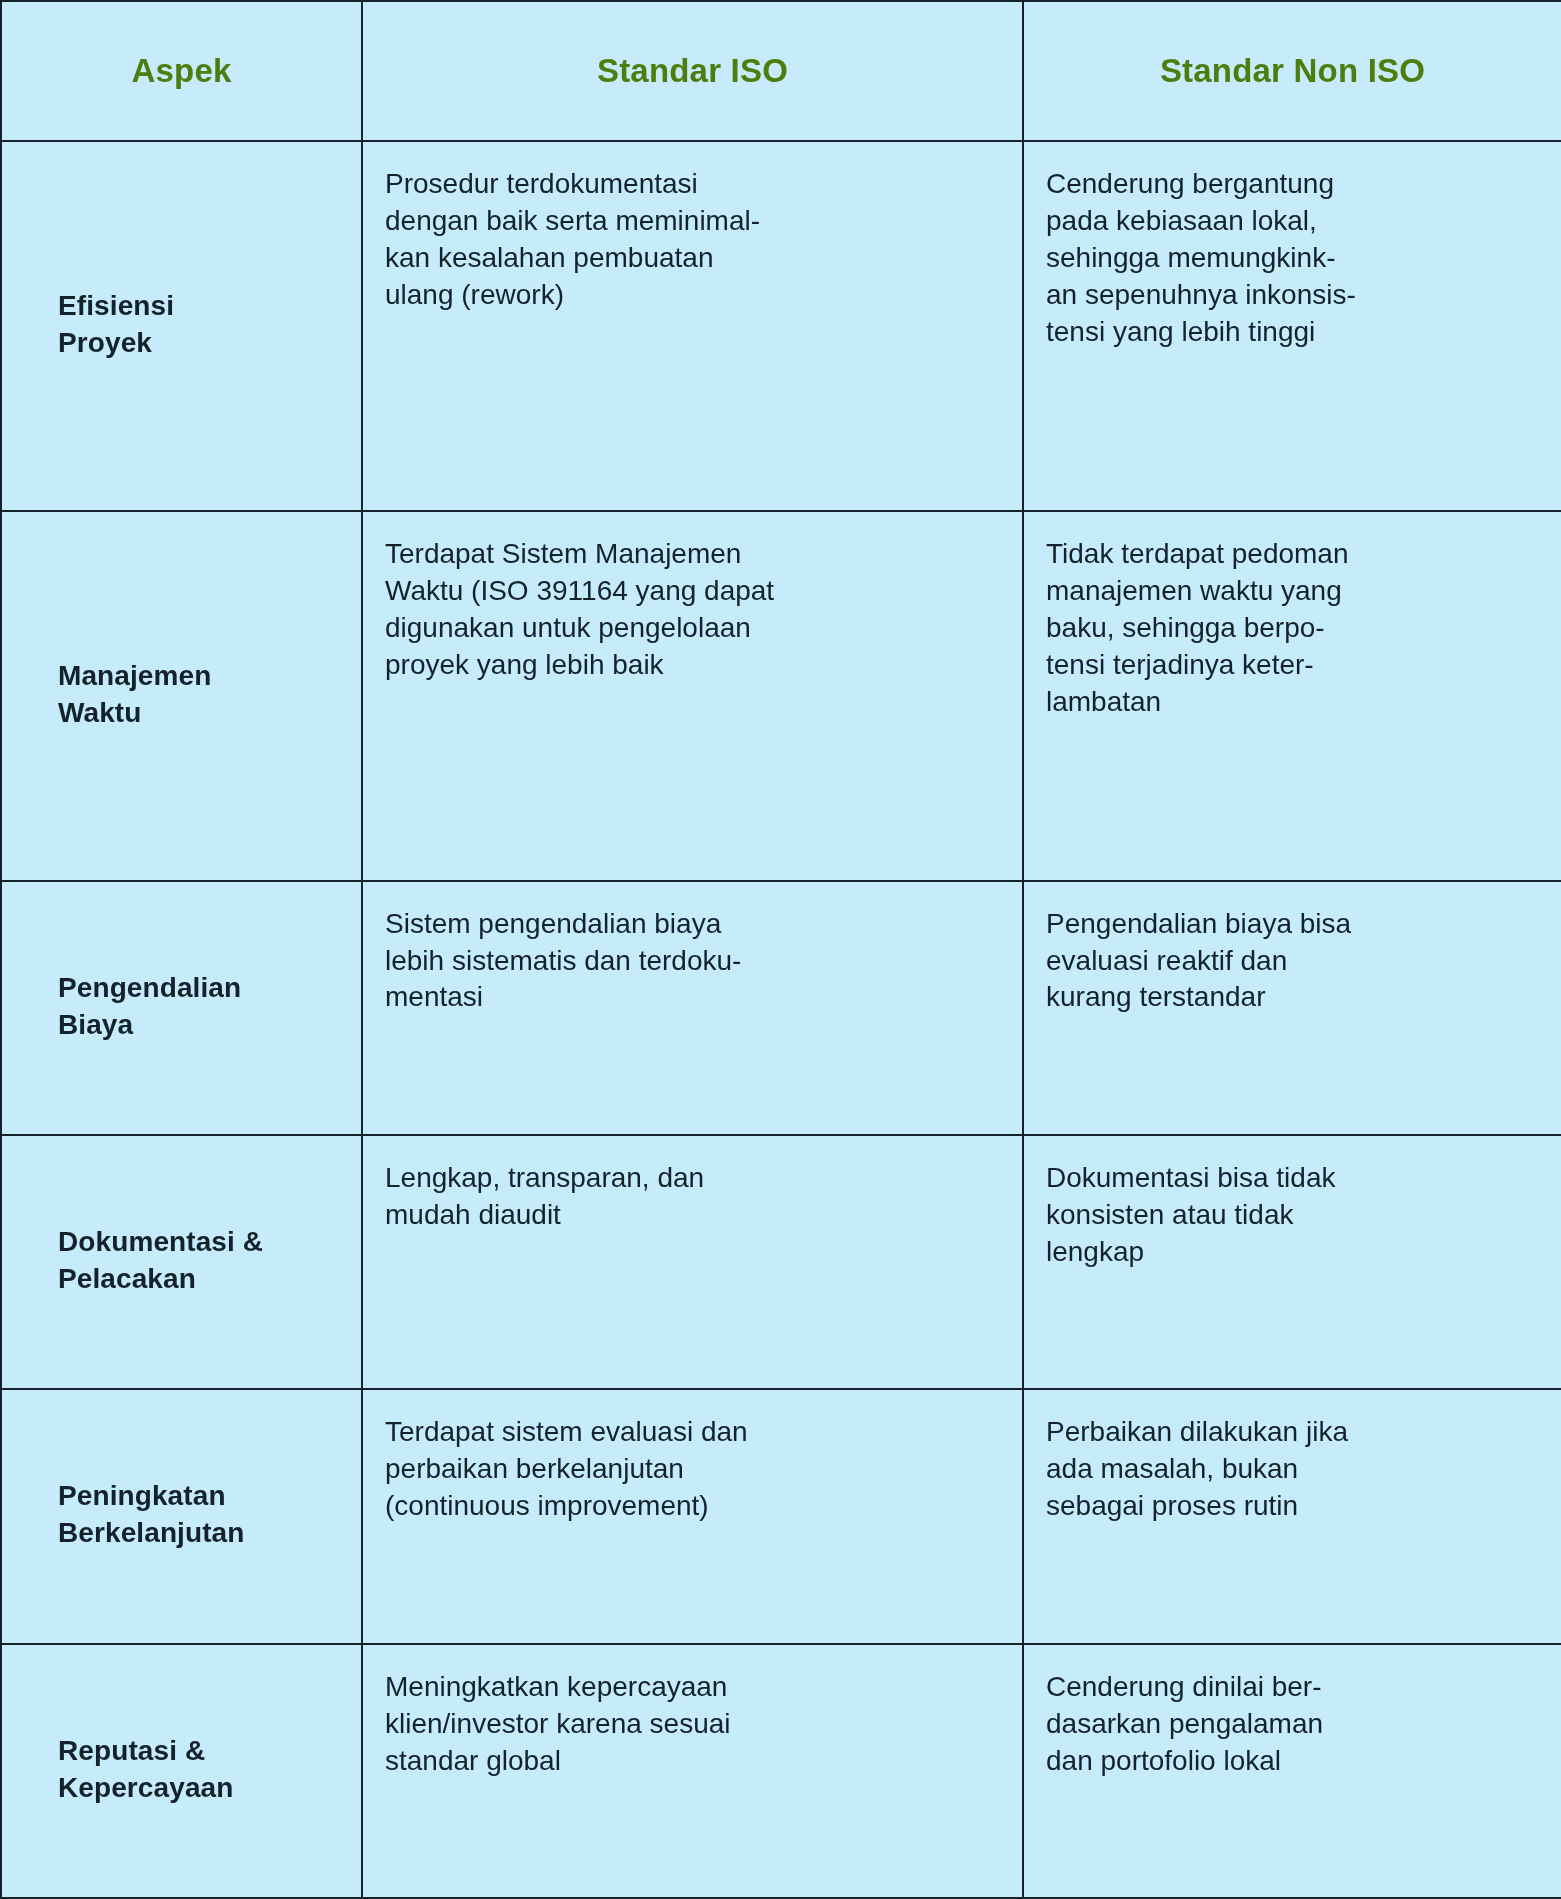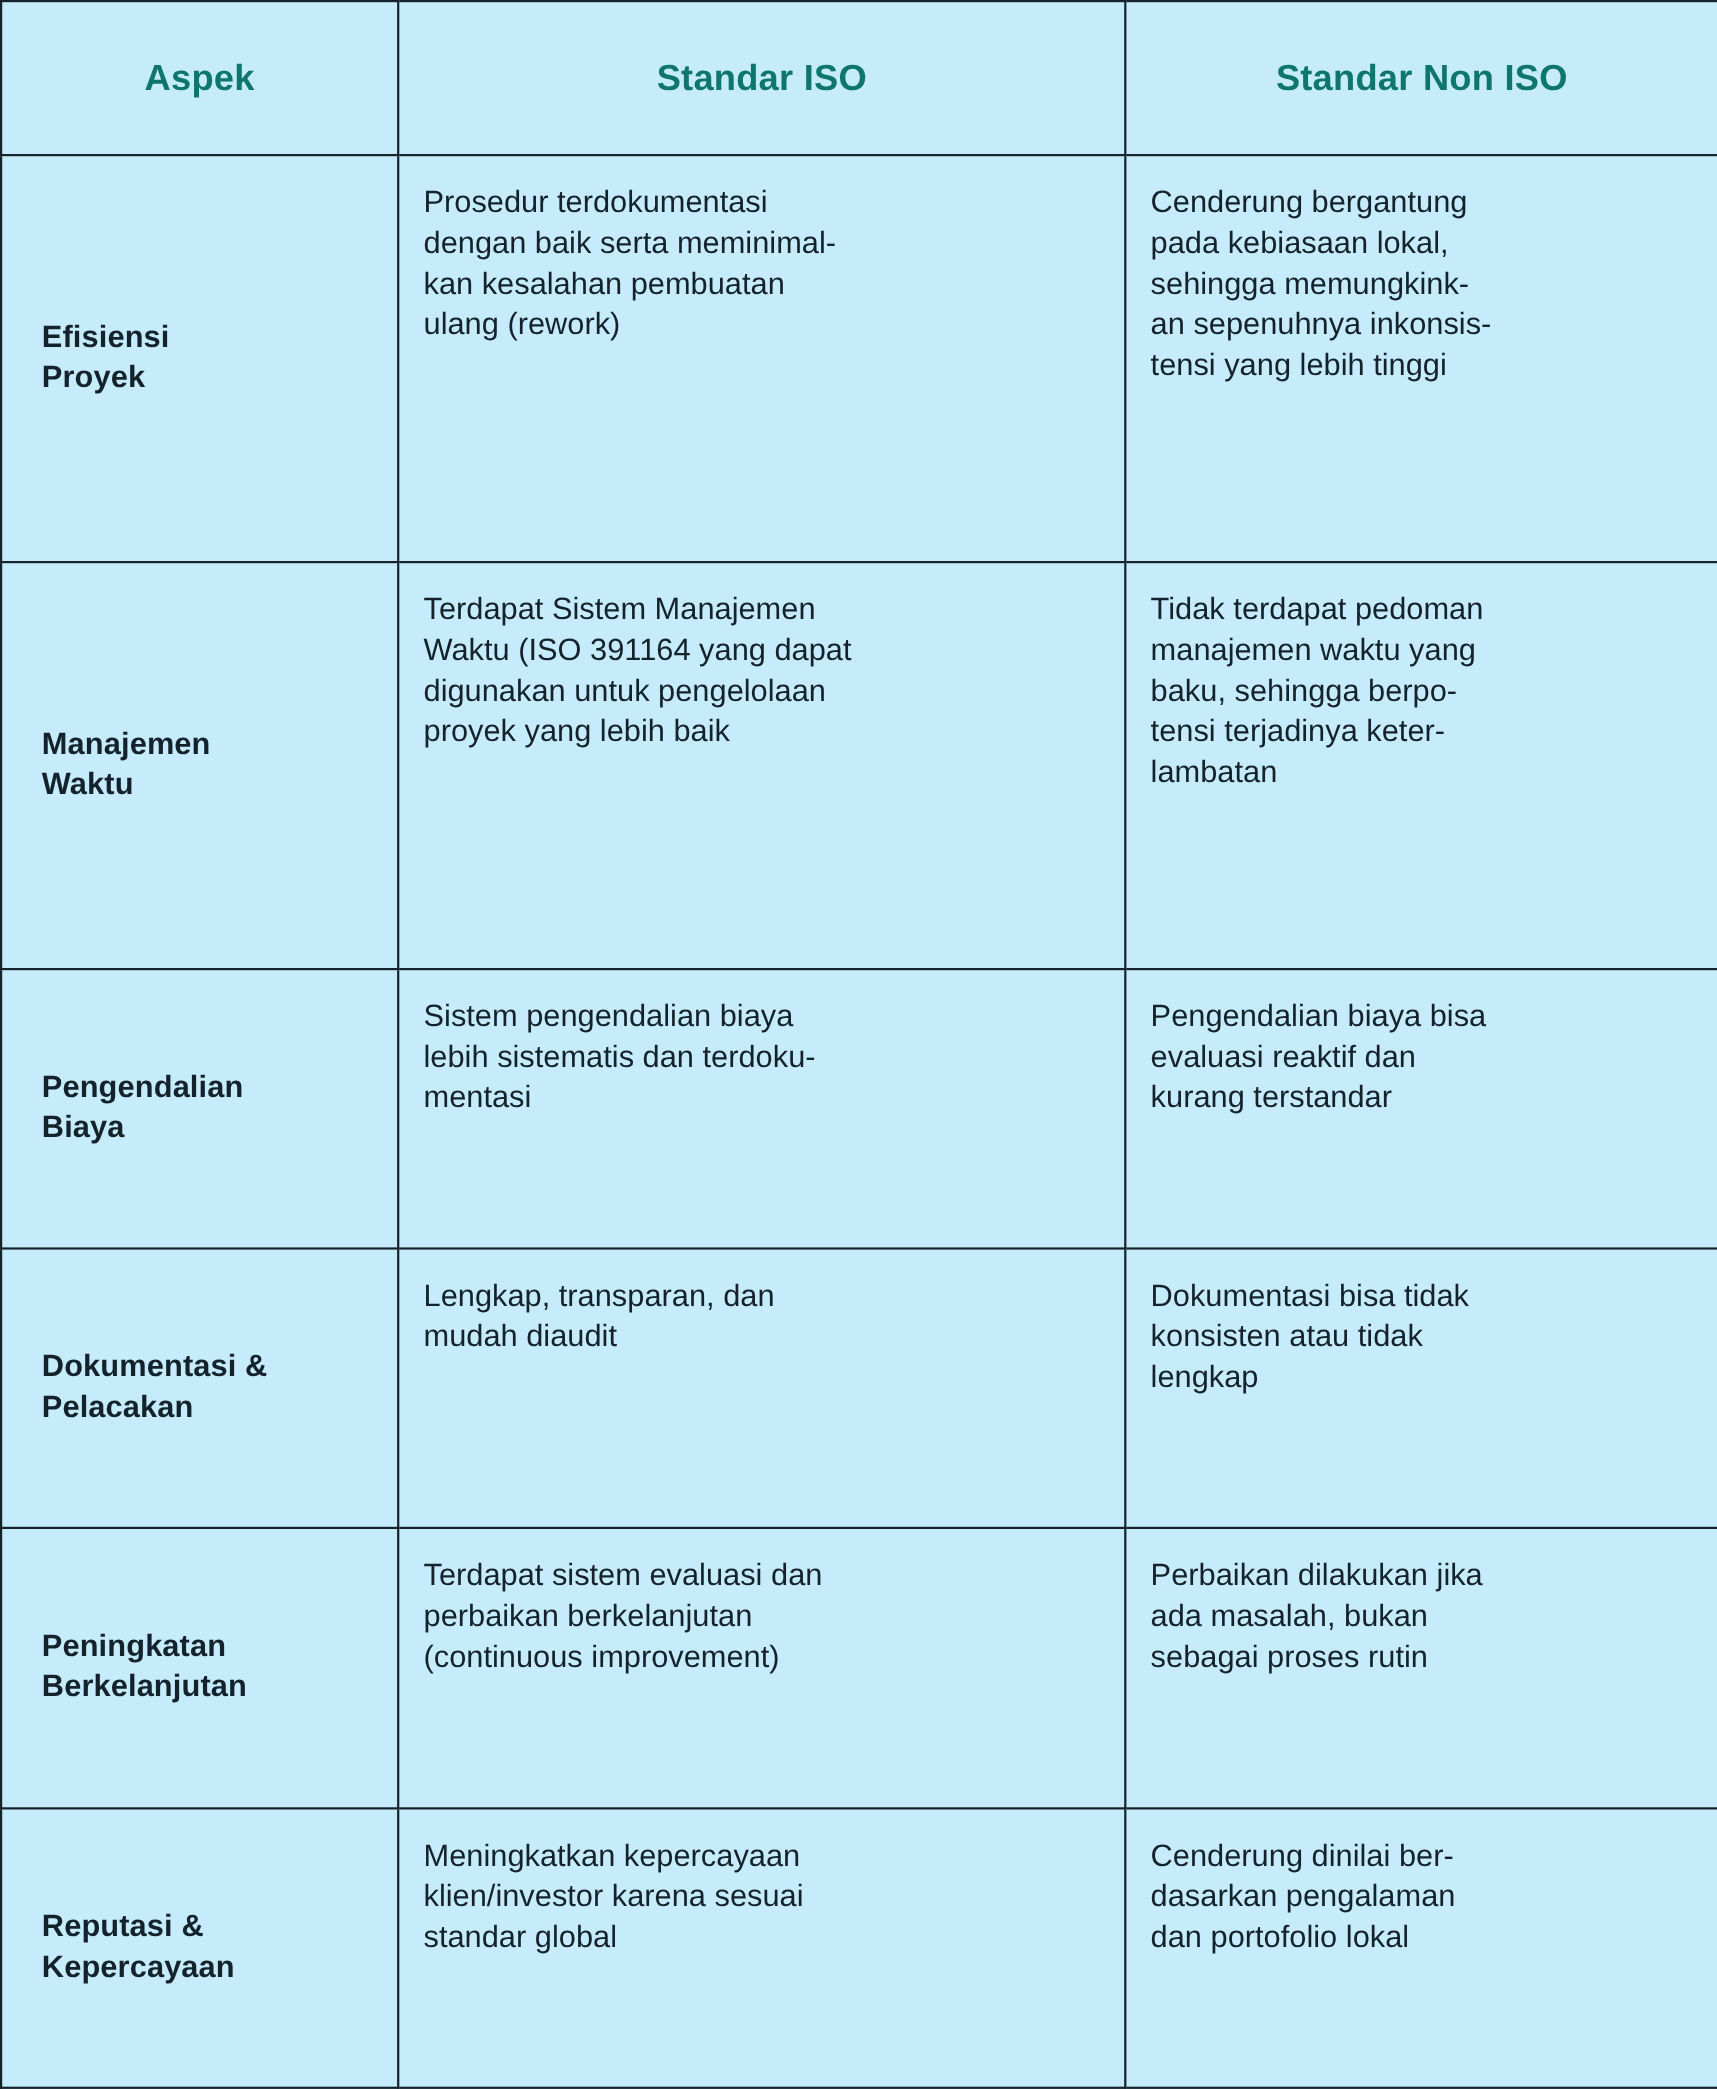--- a/index.html
+++ b/index.html
@@ -37,34 +37,34 @@
     background: #c6ecfb;
     vertical-align: top;
     box-sizing: border-box;
   }
   table.comparison thead th {
     text-align: center;
     vertical-align: middle;
     font-weight: bold;
     font-size: 33px;
     letter-spacing: 0.2px;
-    color: #0f766e;
+    color: #4d7c0f;
     height: 140px;
     padding: 10px 14px;
   }
   table.comparison tbody td {
     font-size: 28px;
     line-height: 1.32;
     color: #14222c;
     padding: 24px 22px 26px 22px;
   }
   table.comparison tbody td.aspect {
     font-weight: bold;
     vertical-align: middle;
-    padding-left: 36px;
+    padding-left: 56px;
     padding-right: 16px;
     letter-spacing: 0.1px;
   }
   
   table.comparison tr > *:first-child { border-left: 2px solid #16232b; }
   table.comparison tr > *:last-child { border-right: 2px solid #16232b; }
 
   .cell-text {
     display: block;
     white-space: pre-line;

